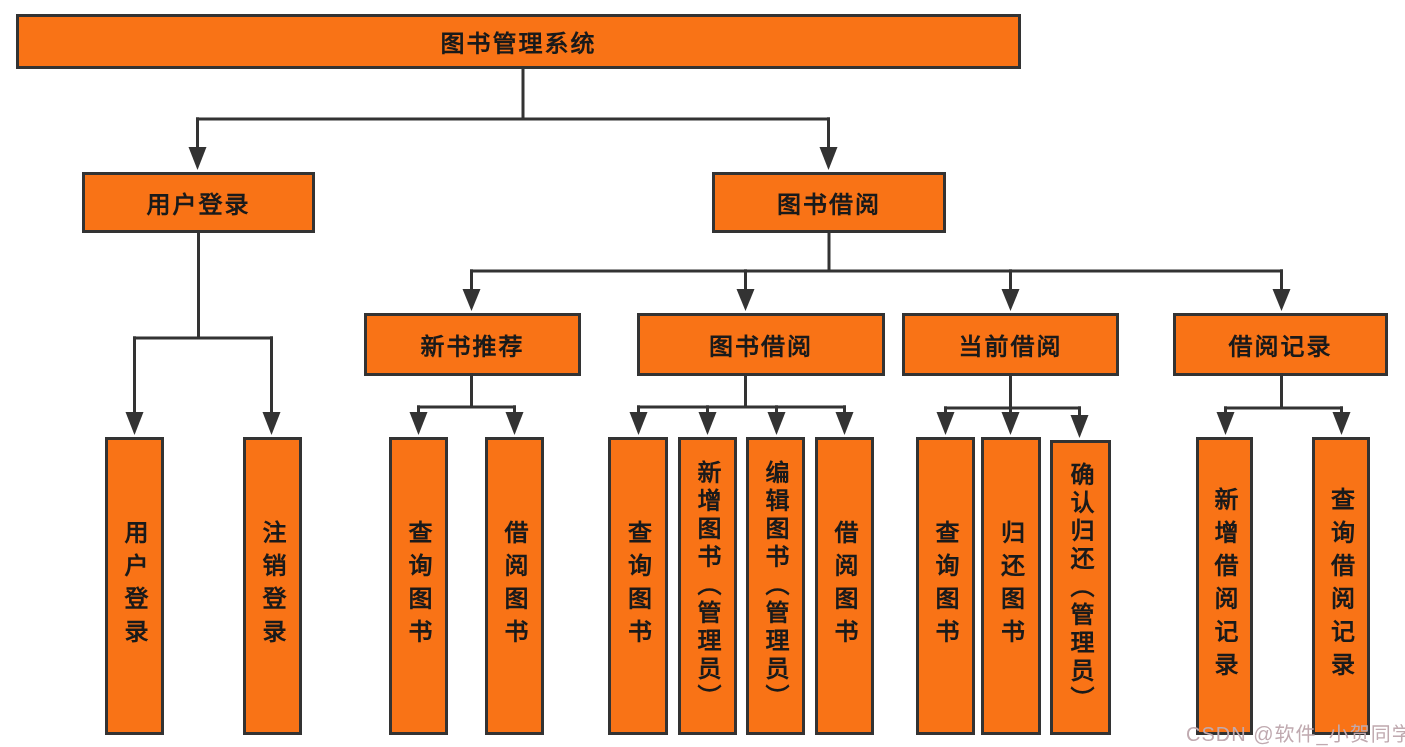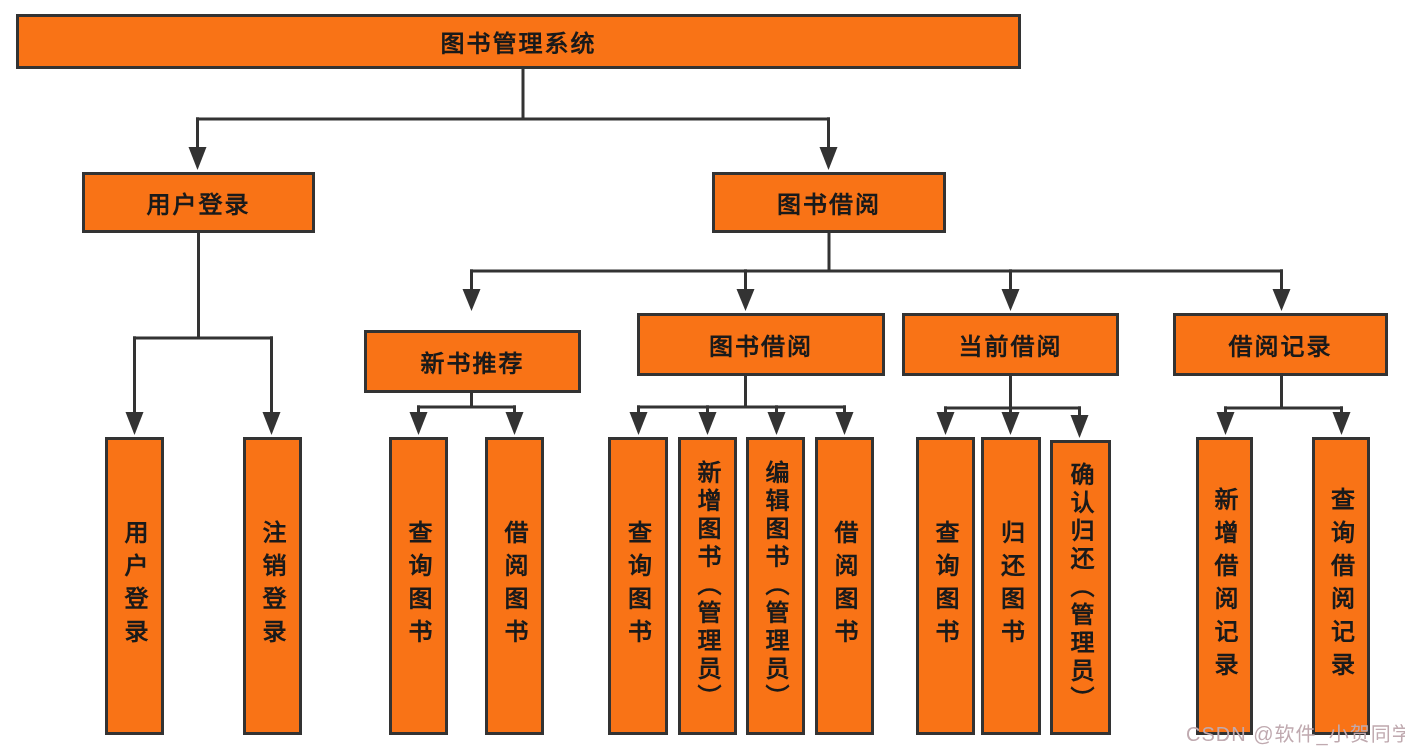--- a/index.html
+++ b/index.html
@@ -102,21 +102,21 @@
     <path class="line" d="M1341.5 406.5 V414"></path>
     <path class="tri" d="M1216.5 412 h18 L1225.5 435 Z"></path>
     <path class="tri" d="M1332.5 412 h18 L1341.5 435 Z"></path>
   </svg>
 
   <div class="node hbox" style="left:16px;top:14px;width:1005px;height:55px">图书管理系统</div>
 
   <div class="node hbox" style="left:82px;top:172px;width:233px;height:61px">用户登录</div>
   <div class="node hbox" style="left:712px;top:172px;width:234px;height:61px">图书借阅</div>
 
-  <div class="node hbox" style="left:364px;top:330px;width:217px;height:63px">新书推荐</div>
+  <div class="node hbox" style="left:364px;top:313px;width:217px;height:63px">新书推荐</div>
   <div class="node hbox" style="left:637px;top:313px;width:248px;height:63px">图书借阅</div>
   <div class="node hbox" style="left:1173px;top:313px;width:215px;height:63px">借阅记录</div>
   <div class="node hbox" style="left:902px;top:313px;width:217px;height:63px">当前借阅</div>
 
   <div class="node vbox" style="left:105px;width:59px">用户登录</div>
   <div class="node vbox" style="left:243px;width:59px">注销登录</div>
 
   <div class="node vbox" style="left:389px;width:59px">查询图书</div>
   <div class="node vbox" style="left:485px;width:59px">借阅图书</div>
 

